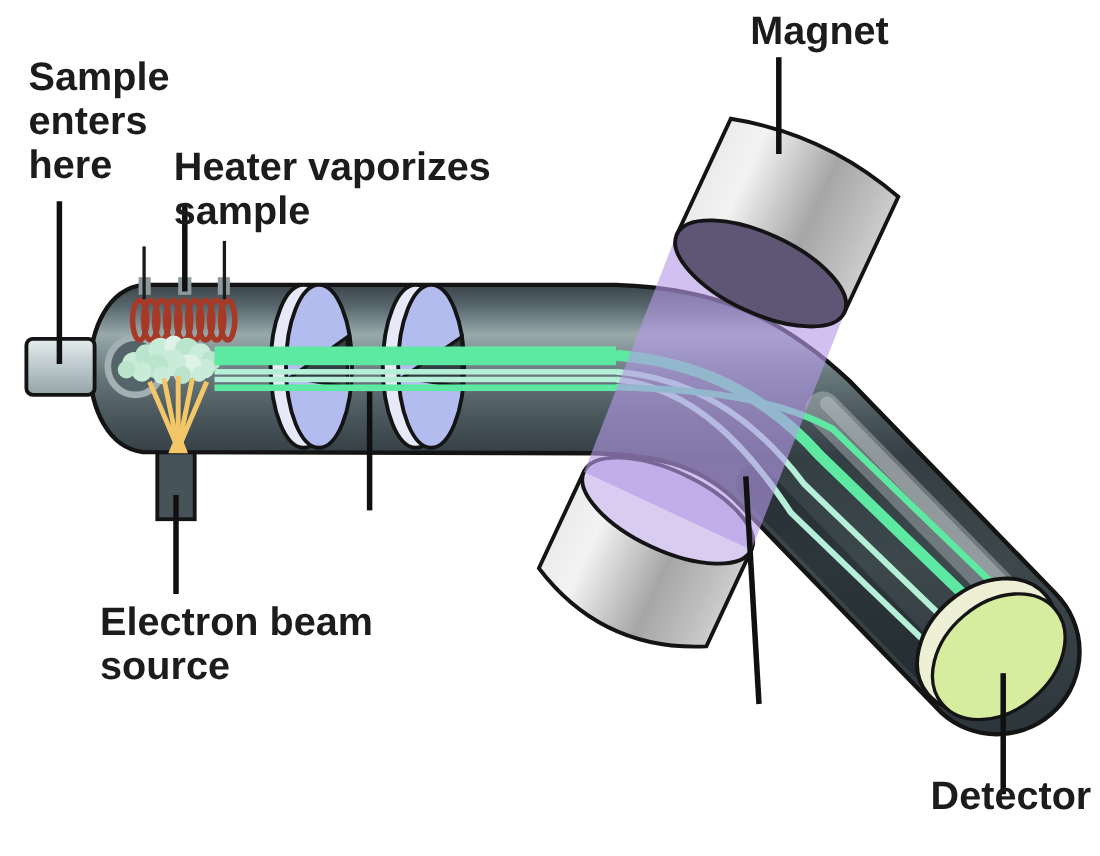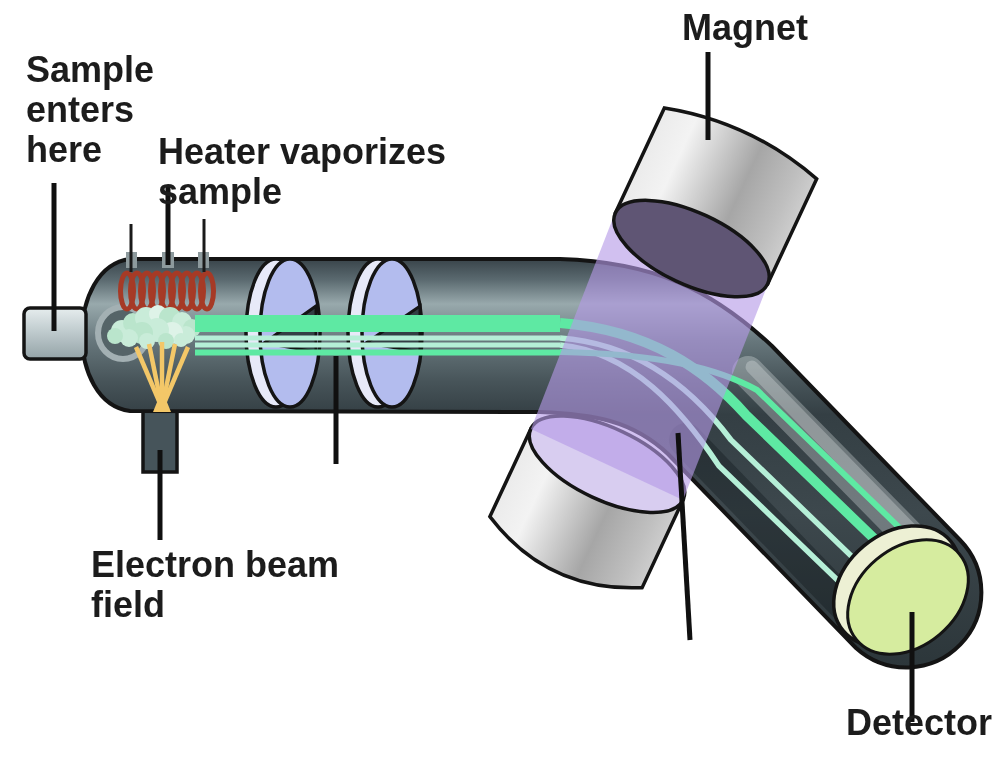--- a/index.html
+++ b/index.html
@@ -169,16 +169,16 @@
   </g>
 </svg>
 
 <div class="lbl" style="left:26px;  top:50px;">Sample
 enters
 here</div>
 <div class="lbl" style="left:158px; top:92px;margin-top:40px;">Heater vaporizes
 sample</div>
 <div class="lbl" style="left:682px; top:8px;">Magnet</div>
 <div class="lbl" style="left:91px;  top:545px;">Electron beam
-field</div>
+source</div>
 <div class="lbl" style="left:846px; top:703px;text-align:right;">Detector</div>
 
 </div>
 
 </body></html>

